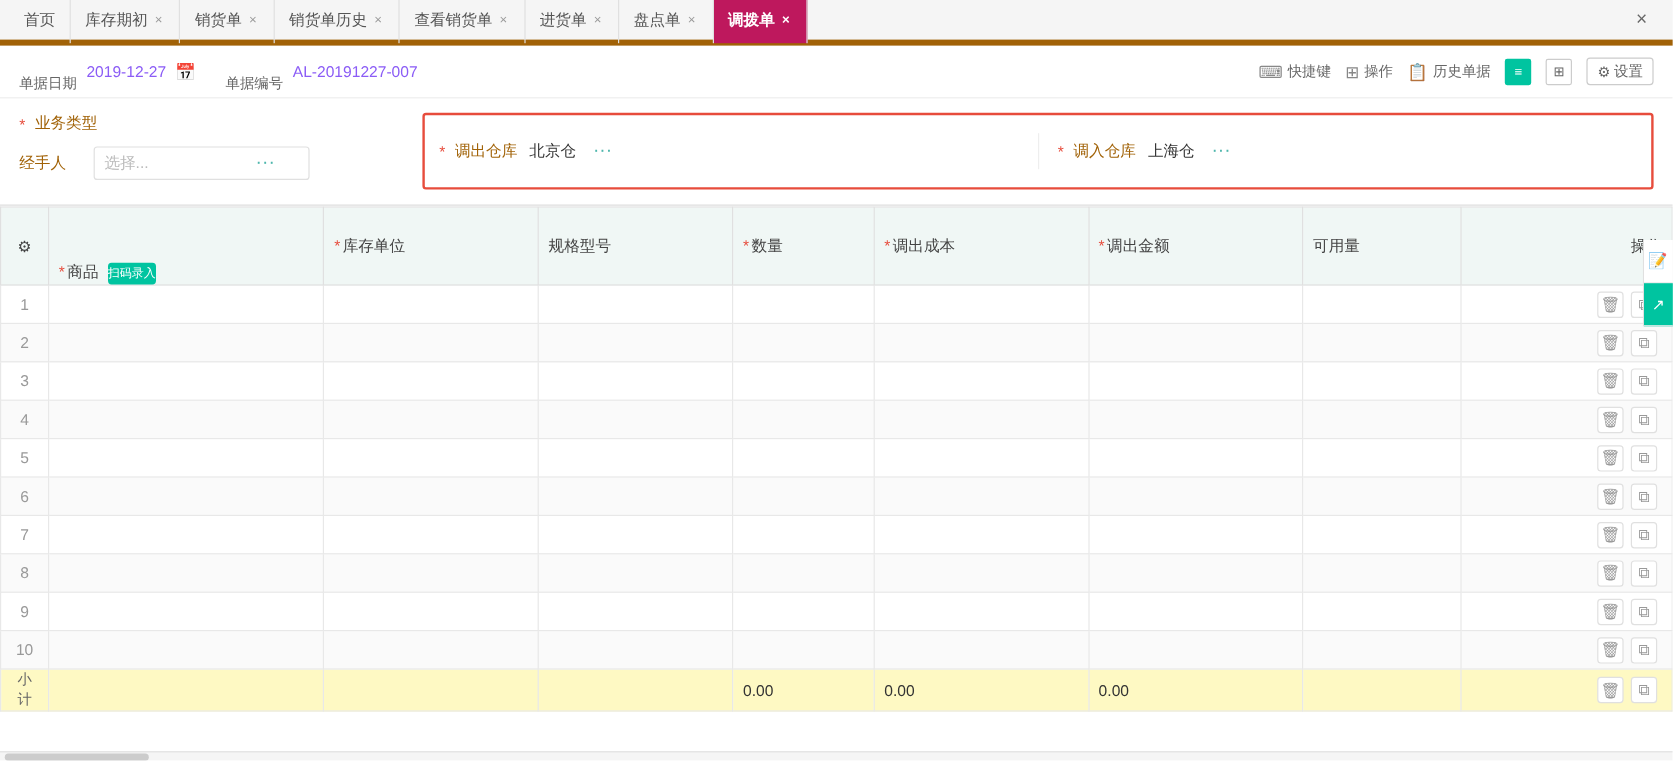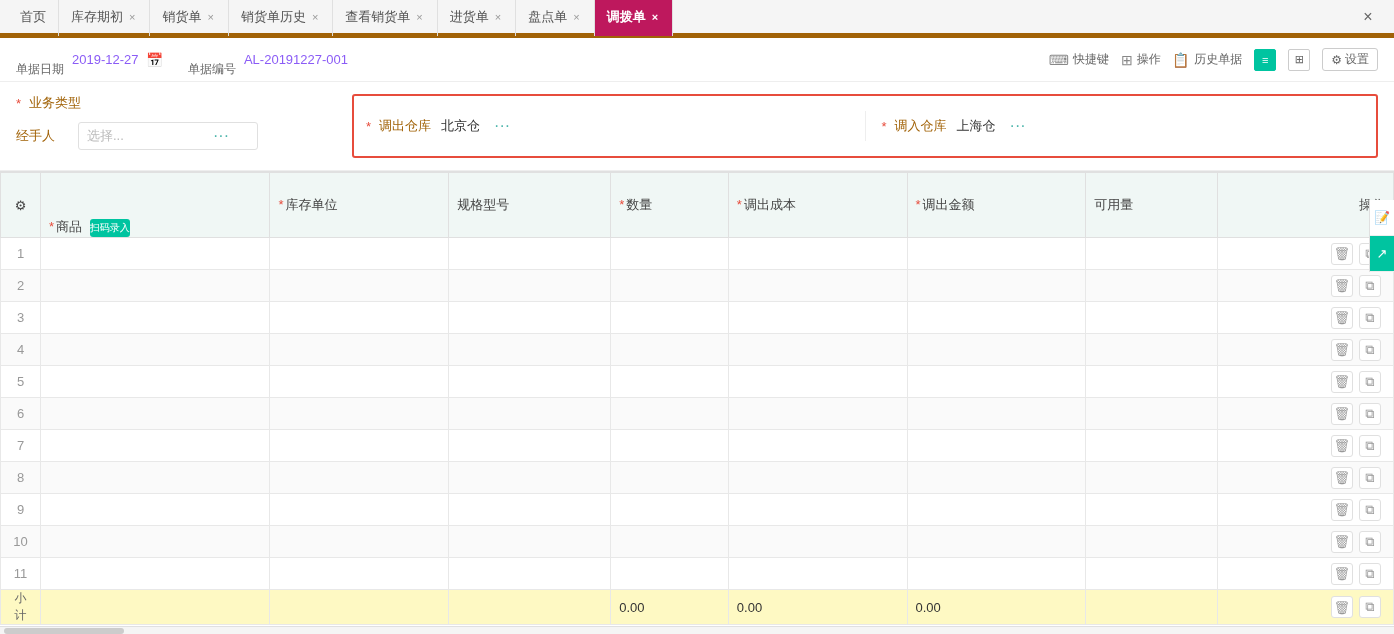--- a/index.html
+++ b/index.html
@@ -216,21 +216,21 @@
 <div class="main-content">
 
   <div class="toolbar">
     <div class="toolbar-group">
       <span class="toolbar-label">单据日期</span>
       <span class="toolbar-value">2019-12-27</span>
       <span class="toolbar-icon">📅</span>
     </div>
     <div class="toolbar-group">
       <span class="toolbar-label">单据编号</span>
-      <span class="toolbar-value">AL-20191227-001</span>
+      <span class="toolbar-value">AL-20191227-007</span>
     </div>
     <div class="toolbar-right">
       <div class="toolbar-right-btn">
         <span class="icon">⌨</span>
         <span>快捷键</span>
       </div>
       <div class="toolbar-right-btn">
         <span class="icon">⊞</span>
         <span>操作</span>
       </div>
@@ -450,36 +450,20 @@
         <td></td>
         <td></td>
         <td></td>
         <td>
           <div class="action-cell">
             <div class="action-icon">🗑</div>
             <div class="action-icon">⧉</div>
           </div>
         </td>
       </tr>
-          <tr>
-        <td class="row-num">11</td>
-        <td></td>
-        <td></td>
-        <td></td>
-        <td></td>
-        <td></td>
-        <td></td>
-        <td></td>
-        <td>
-          <div class="action-cell">
-            <div class="action-icon">🗑</div>
-            <div class="action-icon">⧉</div>
-          </div>
-        </td>
-      </tr>
           <tr class="subtotal">
         <td class="row-num" style="color:#666; font-size:12px;">小计</td>
         <td></td>
         <td></td>
         <td></td>
         <td style="color:#333;">0.00</td>
         <td style="color:#333;">0.00</td>
         <td style="color:#333;">0.00</td>
         <td></td>
         <td>

